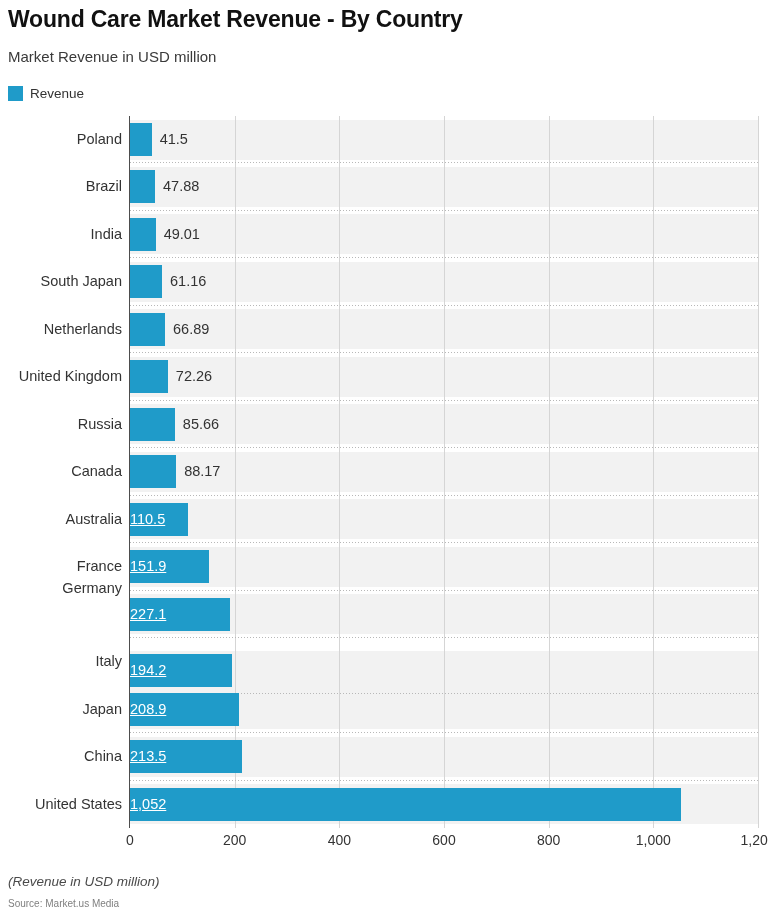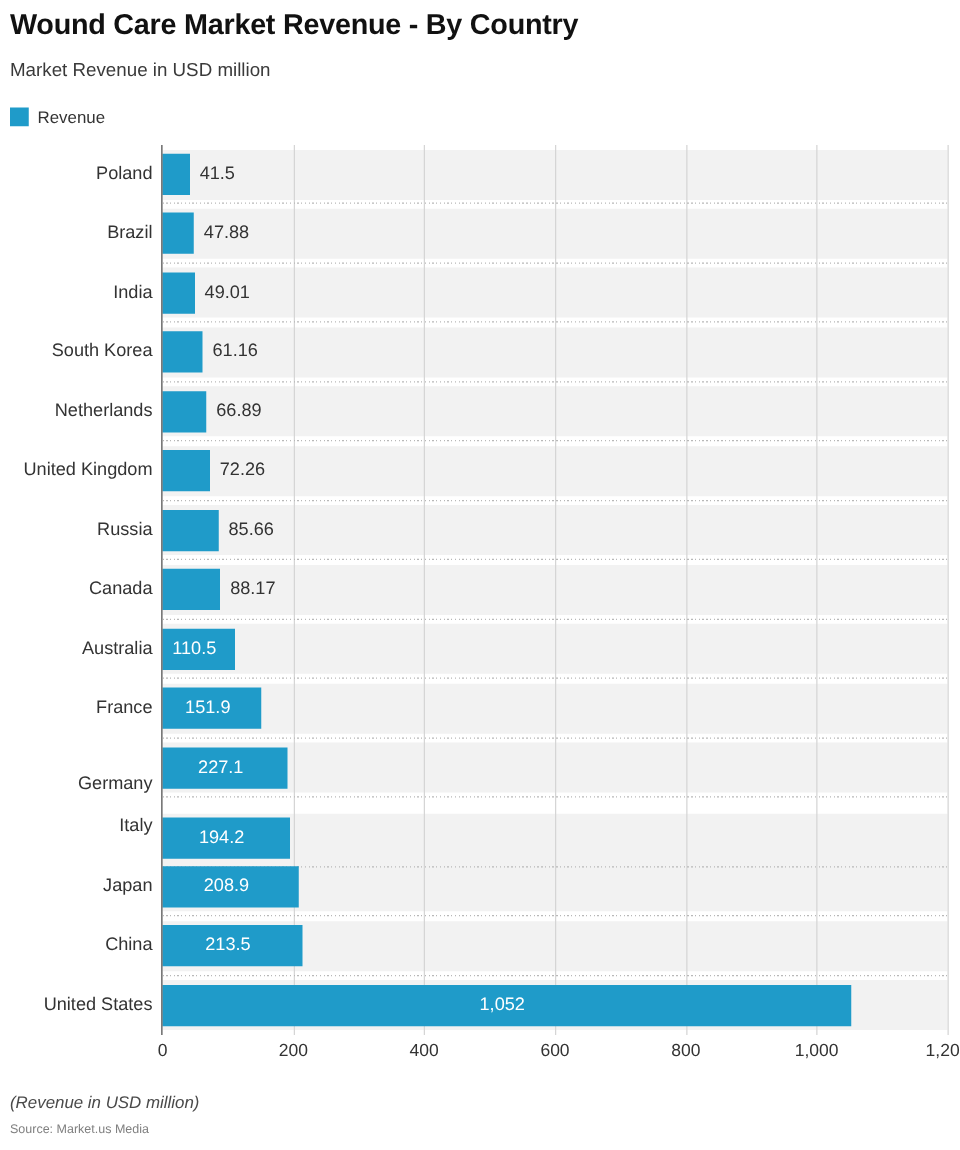--- a/index.html
+++ b/index.html
@@ -141,21 +141,22 @@
     position: absolute;
     top: 7px;
     height: 33px;
     line-height: 33px;
     font-size: 14.5px;
     white-space: nowrap;
     z-index: 6;
   }
   .bar-label.inside {
     color: #ffffff;
-    text-align: center;
+    text-align: left;
+    text-decoration: underline;
   }
   .bar-label.outside {
     color: #333333;
     text-align: left;
   }
   .cat-label {
     position: absolute;
     right: 0;
     height: 47.4px;
     line-height: 47.4px;
@@ -212,28 +213,28 @@
   <div class="legend">
     <span class="legend-swatch"></span>
     <span class="legend-label">Revenue</span>
   </div>
 
   <div class="plot-wrap">
     <div class="cat-axis">
         <div class="cat-label" style="top: 0px; height: 47.4667px; line-height: 47.4667px;">Poland</div>
         <div class="cat-label" style="top: 47.4667px; height: 47.4667px; line-height: 47.4667px;">Brazil</div>
         <div class="cat-label" style="top: 94.9333px; height: 47.4667px; line-height: 47.4667px;">India</div>
-        <div class="cat-label" style="top: 142.4px; height: 47.4667px; line-height: 47.4667px;">South Korea</div>
+        <div class="cat-label" style="top: 142.4px; height: 47.4667px; line-height: 47.4667px;">South Japan</div>
         <div class="cat-label" style="top: 189.867px; height: 47.4667px; line-height: 47.4667px;">Netherlands</div>
         <div class="cat-label" style="top: 237.333px; height: 47.4667px; line-height: 47.4667px;">United Kingdom</div>
         <div class="cat-label" style="top: 284.8px; height: 47.4667px; line-height: 47.4667px;">Russia</div>
         <div class="cat-label" style="top: 332.267px; height: 47.4667px; line-height: 47.4667px;">Canada</div>
         <div class="cat-label" style="top: 379.733px; height: 47.4667px; line-height: 47.4667px;">Australia</div>
         <div class="cat-label" style="top: 427.2px; height: 47.4667px; line-height: 47.4667px;">France</div>
-        <div class="cat-label" style="top: 488px; height: 47.4667px; line-height: 47.4667px;">Germany</div>
+        <div class="cat-label" style="top: 449px; height: 47.4667px; line-height: 47.4667px;">Germany</div>
         <div class="cat-label" style="top: 522.133px; height: 47.4667px; line-height: 47.4667px;">Italy</div>
         <div class="cat-label" style="top: 569.6px; height: 47.4667px; line-height: 47.4667px;">Japan</div>
         <div class="cat-label" style="top: 617.067px; height: 47.4667px; line-height: 47.4667px;">China</div>
         <div class="cat-label" style="top: 664.533px; height: 47.4667px; line-height: 47.4667px; text-align: right;">United States</div>
       </div>
     <div class="plot-area">
         <div class="gridline-v" style="left: 104.667px;"></div>
         <div class="gridline-v" style="left: 209.333px;"></div>
         <div class="gridline-v" style="left: 314px;"></div>
         <div class="gridline-v" style="left: 418.667px;"></div>

